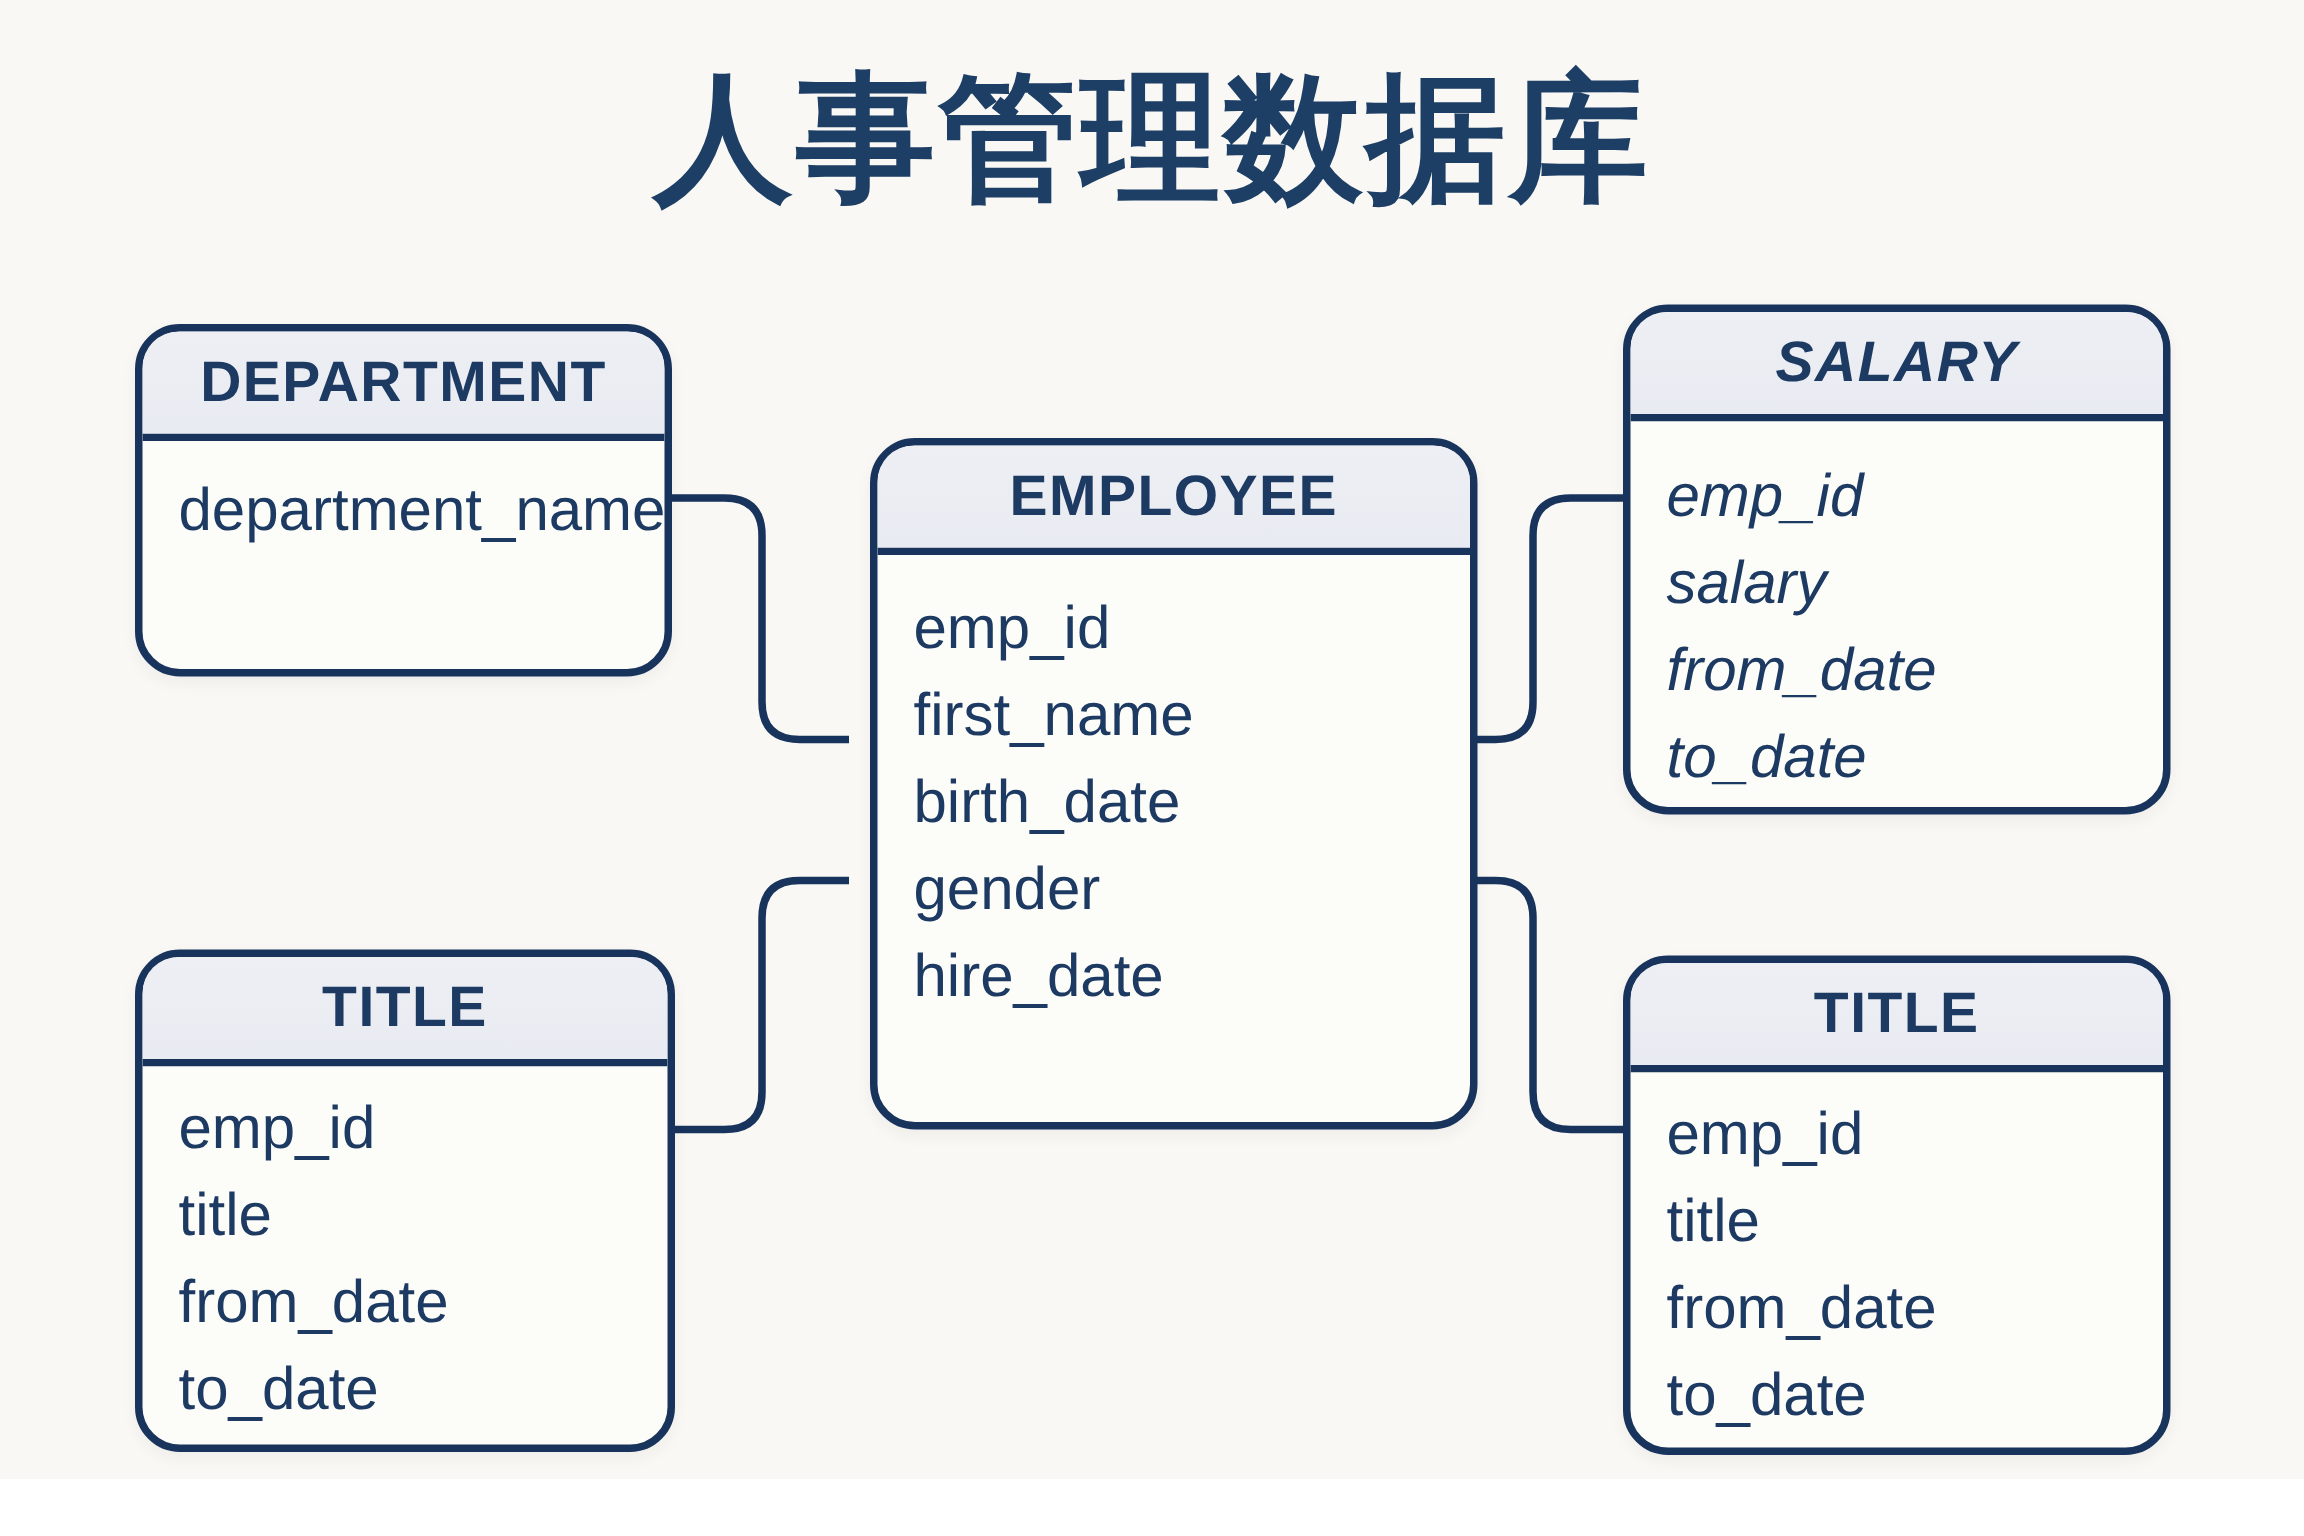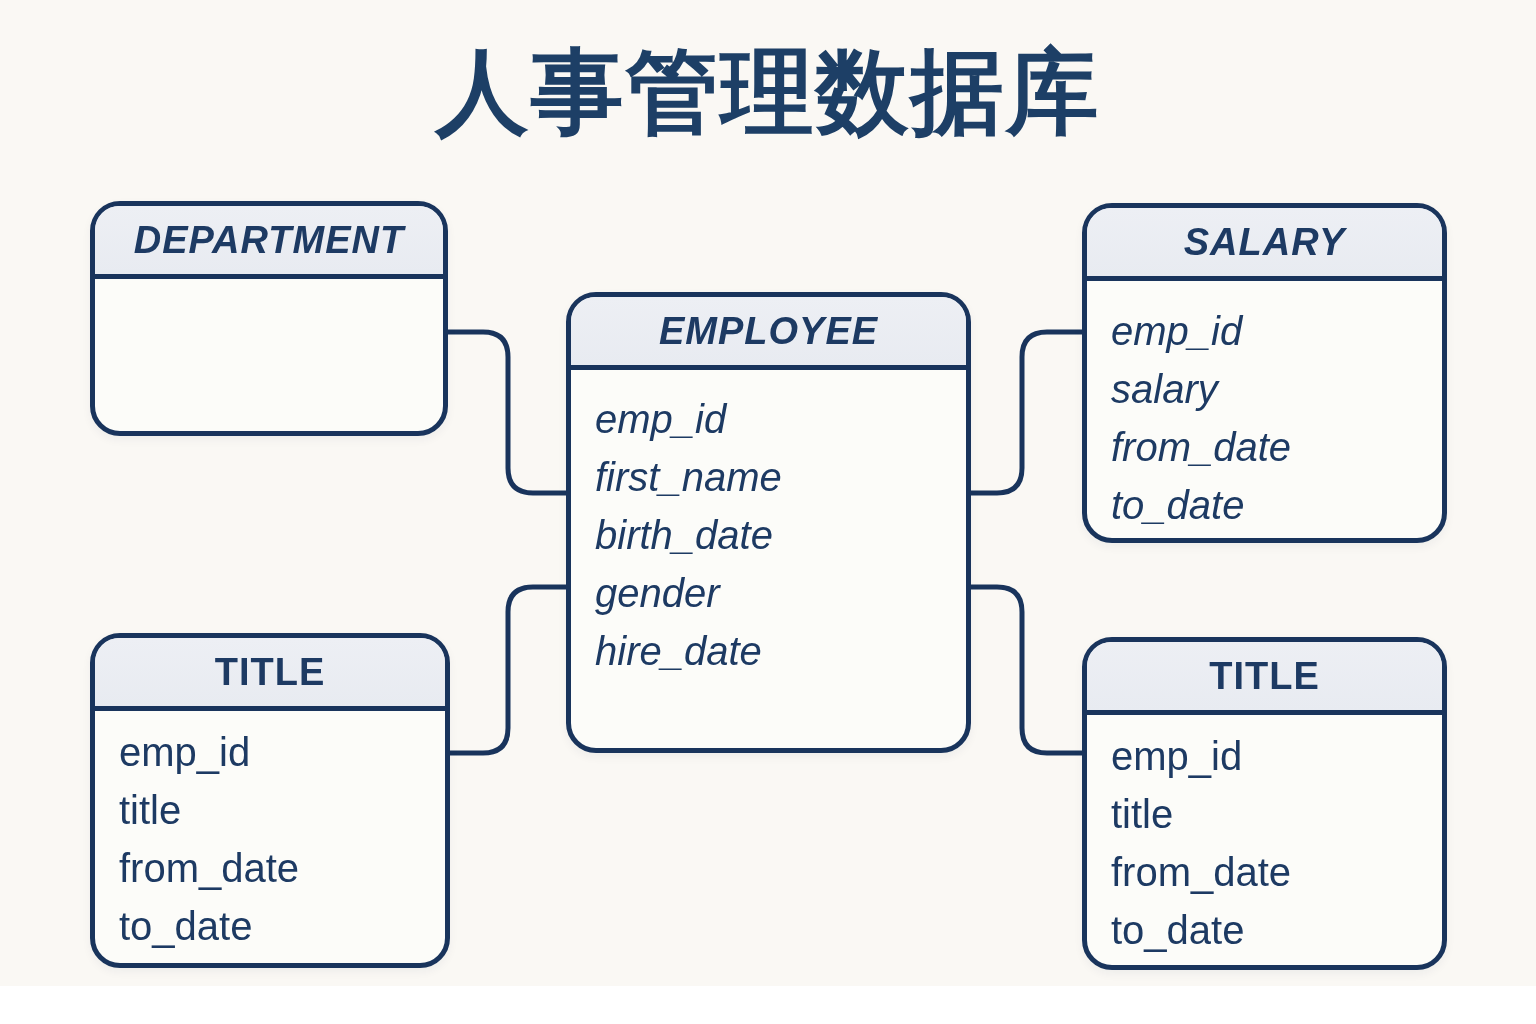--- a/index.html
+++ b/index.html
@@ -71,22 +71,22 @@
     padding:20px 0 0 24px;
     font-size:40px;
     color:var(--text);
   }
   .field-row{
     height:58px;
     line-height:58px;
     white-space:nowrap;
     overflow:visible;
   }
-  #e-department { left:90px;   top:201px; width:358px; height:235px;font-style:italic; }
-  #e-employee   { left:566px;  top:292px; width:405px; height:461px;font-style:italic; }
+  #e-department { left:90px;   top:216px; width:358px; height:235px; }
+  #e-employee   { left:580px;  top:292px; width:405px; height:461px; }
   #e-salary     { left:1082px; top:203px; width:365px; height:340px;font-style:italic; }
   #e-title-left { left:90px;   top:633px; width:360px; height:335px; }
   #e-title-right{ left:1082px; top:637px; width:365px; height:333px; }
 
   #e-department .entity-fields { padding-top:17px; }
   #e-employee .entity-fields   { padding-top:20px; }
   #e-salary .entity-fields     { padding-top:21px; }
   #e-title-left .entity-fields,
   #e-title-right .entity-fields{ padding-top:12px; }
 </style>
@@ -102,20 +102,21 @@
     <path d="M 448 753 L 483 753 Q 508 753 508 728 L 508 612 Q 508 587 533 587 L 566 587"></path>
     <path d="M 965 493 L 997 493 Q 1022 493 1022 468 L 1022 357 Q 1022 332 1047 332 L 1085 332"></path>
     <path d="M 965 587 L 997 587 Q 1022 587 1022 612 L 1022 728 Q 1022 753 1047 753 L 1085 753"></path>
   </svg>
 
   <div class="entity" id="e-department">
     <div class="entity-header">
       <span>DEPARTMENT</span>
     </div>
     <div class="entity-fields">
+        <div class="field-row">department_name</div>
       </div>
   </div>
 
   <div class="entity" id="e-employee">
     <div class="entity-header">
       <span>EMPLOYEE</span>
     </div>
     <div class="entity-fields">
         <div class="field-row">emp_id</div>
         <div class="field-row">first_name</div>

